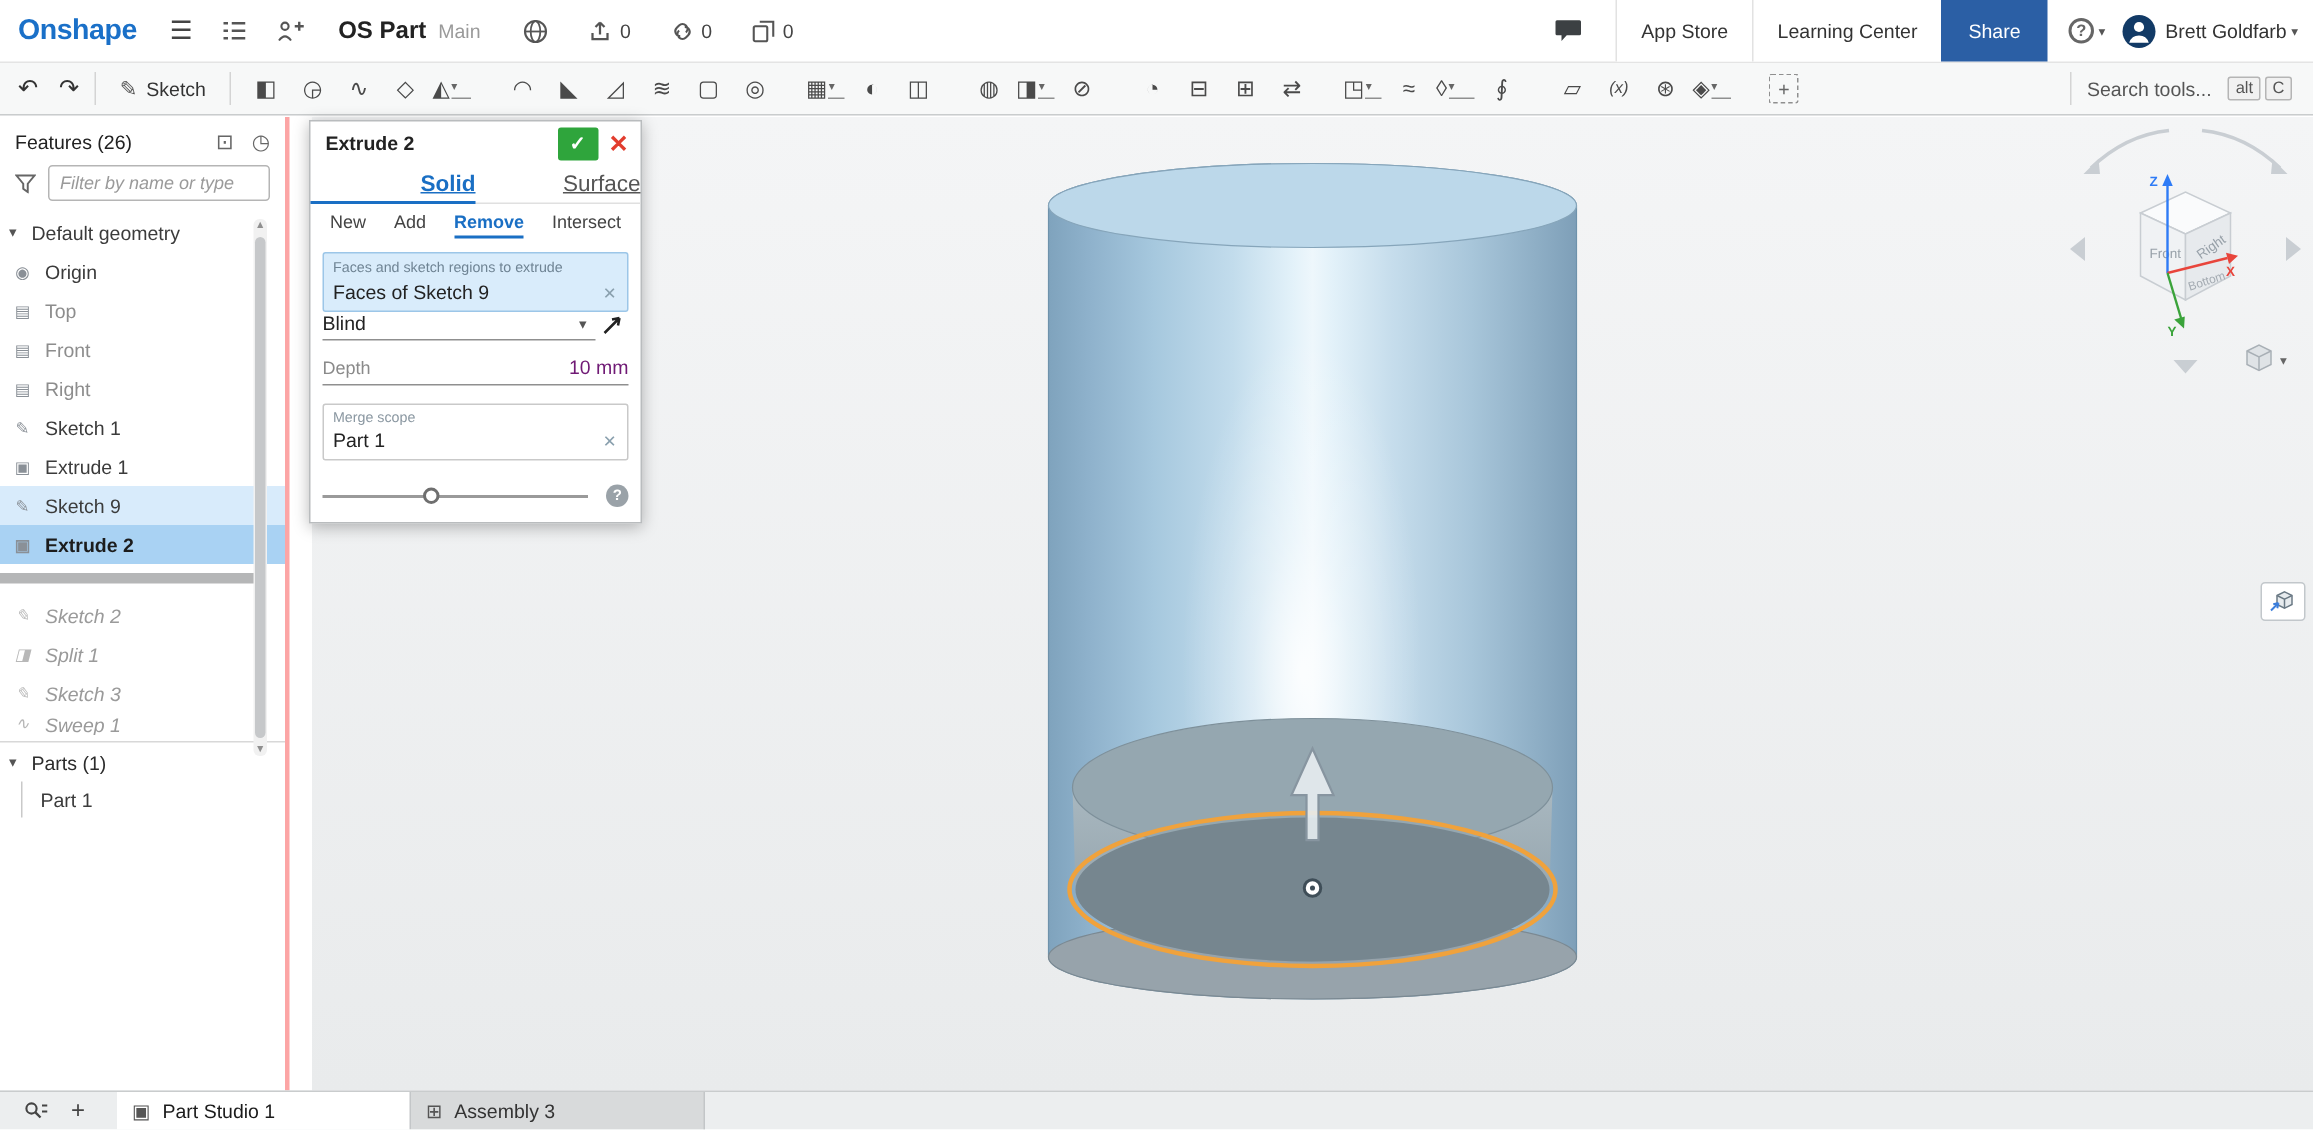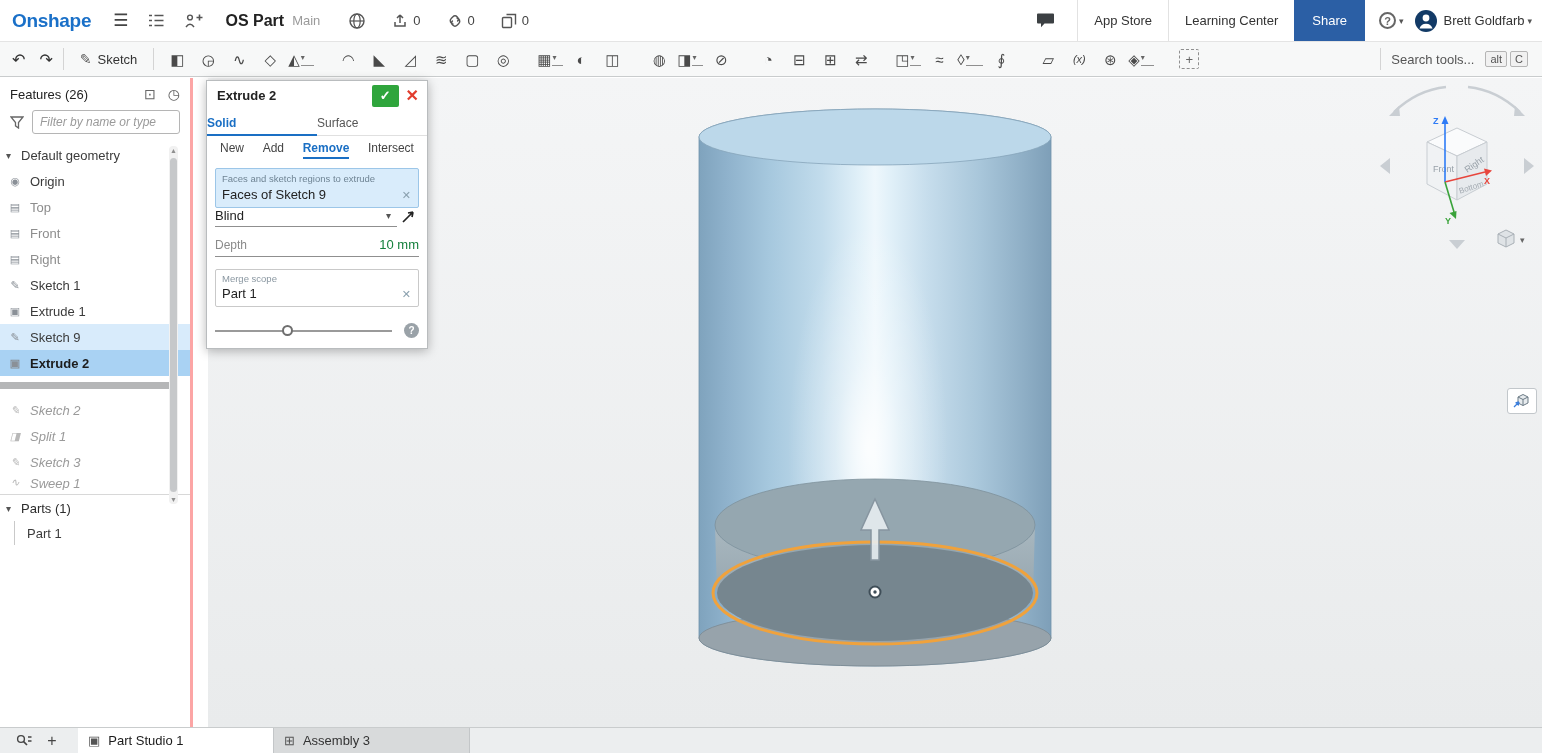--- a/index.html
+++ b/index.html
@@ -95,40 +95,40 @@
 
   
   .dialog { position:absolute; left:206px; top:80px; width:222px; background:#fff;
     border:1px solid #b9bcbe; box-shadow:0 2px 10px rgba(0,0,0,.28); z-index:50; padding-bottom:8px; }
   .dlg-head { height:29px; display:flex; align-items:center; padding:0 8px 0 10px; }
   .dlg-title { font-size:13px; font-weight:bold; color:#222; flex:1; }
   .btn-ok { width:27px; height:22px; background:#2fa53c; border-radius:2px; color:#fff; font-size:13px;
     font-weight:bold; display:flex; align-items:center; justify-content:center; margin-right:7px; cursor:pointer; }
   .btn-cancel { color:#e23d2e; font-size:16px; font-weight:bold; cursor:pointer; }
   .dlg-tabs { display:flex; height:26px; border-bottom:1px solid #e0e0e0; }
-  .dtab { flex:1; text-align:left; line-height:26px; font-size:12px; color:#555; cursor:pointer; position:relative; }
+  .dtab { flex:1; text-align:right; line-height:26px; font-size:15px; color:#555; cursor:pointer; position:relative;text-decoration:underline; }
   .dtab.active { color:#1a6fc4; font-weight:bold; }
   .dtab.active::after { content:""; position:absolute; left:0; right:0; bottom:-1px; height:2px; background:#1a6fc4; }
   .dlg-modes { display:flex; align-items:center; justify-content:space-between; padding:5px 13px 4px 13px; }
   .dmode { font-size:12px; color:#444; cursor:pointer; padding-bottom:2px; border-bottom:2px solid transparent; }
   .dmode.active { color:#1a6fc4; font-weight:bold; border-bottom-color:#1a6fc4; }
   .sel-box { margin:5px 8px 0 8px; background:#d9ecfb; border:1px solid #9cc6e8; border-radius:2px;
     padding:4px 6px 5px 6px; position:relative; cursor:pointer; }
   .sel-label { font-size:9.5px; color:#6f8494; }
   .sel-value { font-size:13px; color:#222; margin-top:3px; }
   .sel-x { position:absolute; right:7px; bottom:5px; color:#8aa0ae; font-size:11px; cursor:pointer; }
   .row-end { display:flex; align-items:flex-start; margin:0 8px 0 8px; }
   .dd { flex:1; display:flex; align-items:center; border-bottom:1px solid #8f8f8f; padding-bottom:3px; cursor:pointer; }
   .dd-value { flex:1; font-size:13px; color:#222; }
   .dd-caret { font-size:10px; color:#555; margin-right:6px; }
   .flip { width:22px; display:flex; justify-content:center; cursor:pointer; }
   .row-depth { margin:10px 8px 0 8px; display:flex; align-items:baseline;
     border-bottom:1px solid #8f8f8f; padding-bottom:4px; cursor:text; }
   .depth-label { font-size:12px; color:#8a8a8a; }
-  .depth-value { margin-left:auto; font-size:13px; color:#15803d; }
+  .depth-value { margin-left:auto; font-size:13px; color:#701a75; }
   .chk-row { display:flex; align-items:center; margin:9px 9px 0 9px; font-size:13px; color:#333; cursor:pointer; }
   .chk-box { width:13px; height:13px; border:1px solid #9a9a9a; border-radius:2px; background:#fff; margin-right:8px; flex:none; }
   .ms-box { margin:12px 8px 0 8px; border:1px solid #c9c9c9; border-radius:2px; padding:3px 6px 5px 6px; position:relative; cursor:pointer; }
   .ms-label { font-size:9.5px; color:#8a97a1; }
   .ms-value { font-size:13px; color:#222; margin-top:2px; }
   .slider-row { margin:16px 8px 2px 8px; display:flex; align-items:center; }
   .slider-track { flex:1; height:2px; background:#9a9a9a; position:relative; margin-right:12px; cursor:pointer; }
   .slider-handle { position:absolute; left:38%; top:-5px; width:11px; height:11px;
     border:2px solid #6f6f6f; background:#fff; border-radius:50%; cursor:grab; }
   .help { width:15px; height:15px; border-radius:50%; background:#9aa2a8; color:#fff; font-size:10px;

